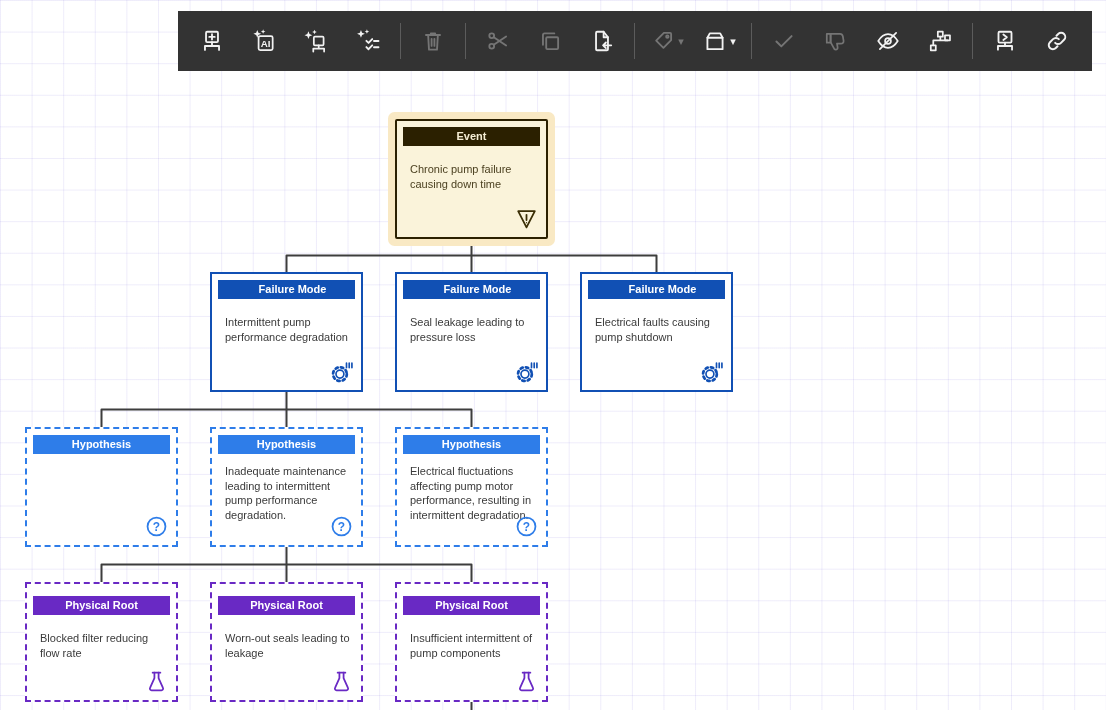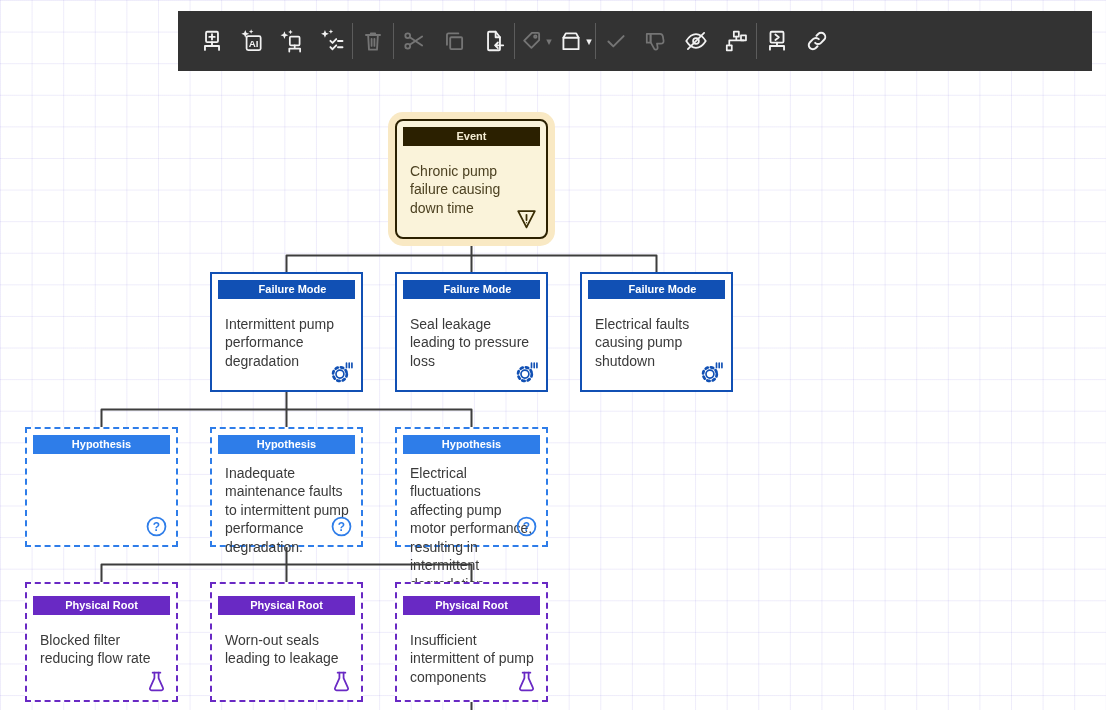--- a/index.html
+++ b/index.html
@@ -9,47 +9,47 @@
     position:relative; width:1106px; height:710px; overflow:hidden; background:#fff;
     background-image:
       linear-gradient(to right, rgba(129,112,222,0.13) 1px, transparent 1px),
       linear-gradient(to bottom, rgba(129,112,222,0.13) 1px, transparent 1px);
     background-size:31.6px 31.6px;
   }
 
   
   .toolbar {
     position:absolute; left:178px; top:11px; width:914px; height:60px;
-    background:#333333; display:flex; align-items:center; padding:0 14px;
+    background:#333333; display:flex; align-items:center; gap:12px; padding:0 14px;
   }
   .tb-btn {
     width:40px; height:44px; background:transparent; border:none; display:flex;
     align-items:center; justify-content:center; cursor:pointer; color:#f2f2f2; position:relative;
   }
   .tb-btn.disabled { color:#757575; cursor:default; }
   .tb-btn svg { width:26px; height:26px; display:block; }
   .tb-caret { font-size:11px; line-height:1; margin-left:2px; }
   .tb-div { width:1px; height:36px; background:#5c5c5c; flex:0 0 1px; }
 
   
   .node {
     position:absolute; width:153px; height:120px; background:#fff; cursor:pointer;
   }
   .node-header {
     margin:6px 6px 0 6px; height:19px; line-height:19px; text-align:center;
     color:#fff; font-size:11px; font-weight:bold;
   }
   .node-body {
-    padding:16px 10px 0 13px; font-size:14px; line-height:1.32; color:#3a3a3a;
+    padding:16px 10px 0 13px; font-size:11px; line-height:1.32; color:#3a3a3a;
   }
   .node-icon { position:absolute; right:7px; bottom:6px; width:25px; height:25px; }
   .node-icon svg { width:25px; height:25px; display:block; }
 
   .node-event {
-    border:2.5px solid #2b2000; background:#faf3da; border-radius:8px;
+    border:2.5px solid #2b2000; background:#faf3da; border-radius:2px;
     box-shadow:0 0 0 7px #f9e9c4;
   }
   .node-event .node-header { background:#2b2000; color:#f5edd3; }
   .node-event .node-body { color:#4c4121; }
 
   .node-fm { border:2px solid #1150b4; }
   .node-fm .node-header { background:#1150b4;padding-left:12px; }
 
   .node-hyp { border:2.5px dashed #2e7de9; }
   .node-hyp .node-header { background:#2e7de9; }
@@ -241,21 +241,21 @@
     <div class="node-header">Hypothesis</div>
     <span class="node-icon">
       <svg viewBox="0 0 24 24">
         <circle cx="12" cy="12" r="8.6" stroke="#2e7de9" fill="none" stroke-width="1.7"></circle>
         <text x="12" y="16" text-anchor="middle" font-size="11.5" font-weight="bold" fill="#2e7de9" font-family="Liberation Sans, sans-serif">?</text>
       </svg>
     </span>
   </div>
   <div class="node node-hyp" style="left:210px; top:427px;">
     <div class="node-header">Hypothesis</div>
-    <div class="node-body" style="padding-top:10px;">Inadequate maintenance faults to intermittent pump performance degradation.</div>
+    <div class="node-body" style="padding-top:10px;">Inadequate maintenance leading to intermittent pump performance degradation.</div>
     <span class="node-icon">
       <svg viewBox="0 0 24 24">
         <circle cx="12" cy="12" r="8.6" stroke="#2e7de9" fill="none" stroke-width="1.7"></circle>
         <text x="12" y="16" text-anchor="middle" font-size="11.5" font-weight="bold" fill="#2e7de9" font-family="Liberation Sans, sans-serif">?</text>
       </svg>
     </span>
   </div>
   <div class="node node-hyp" style="left:395px; top:427px;">
     <div class="node-header">Hypothesis</div>
     <div class="node-body" style="padding-top:10px;">Electrical fluctuations affecting pump motor performance, resulting in intermittent degradation.</div>

